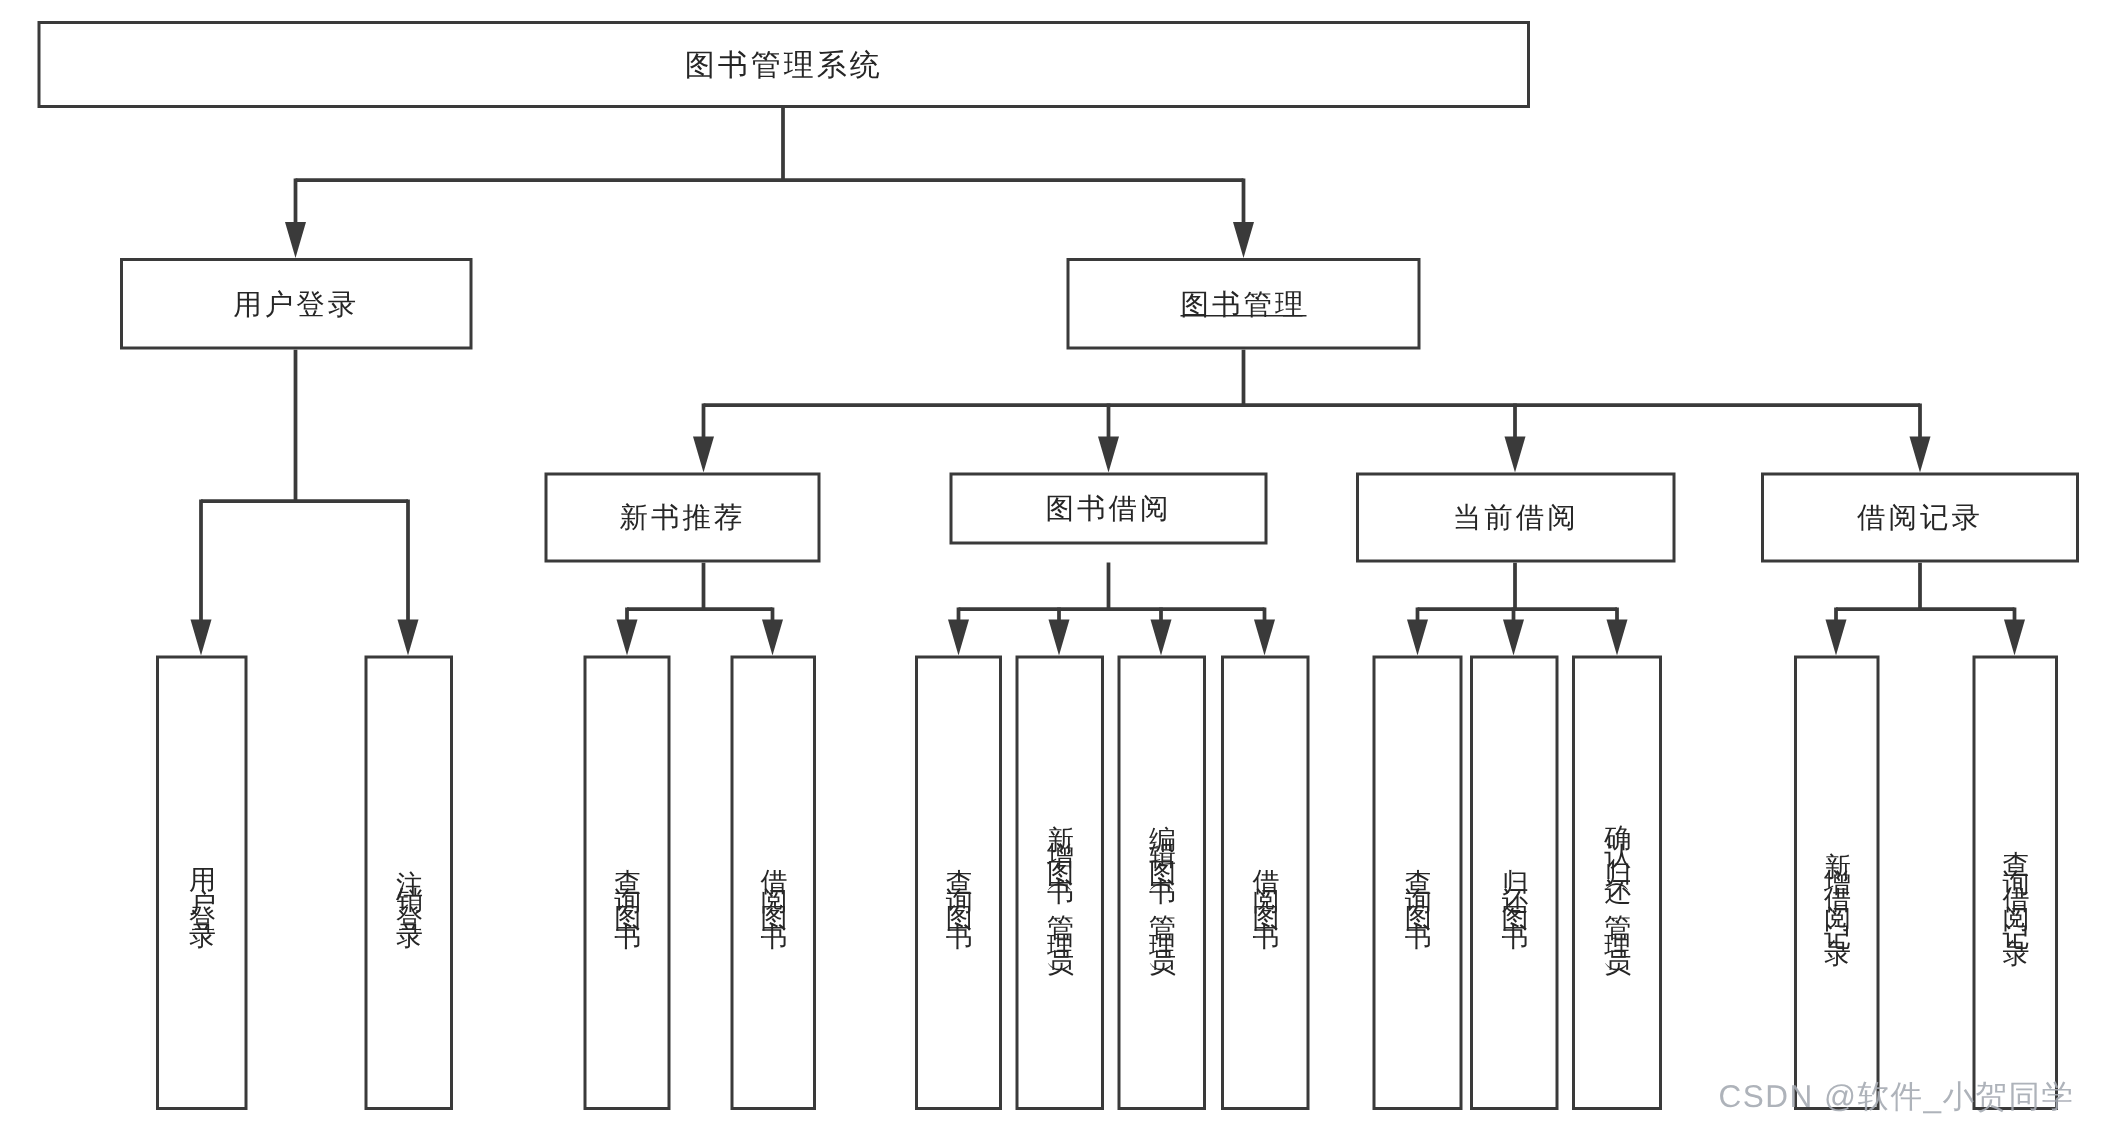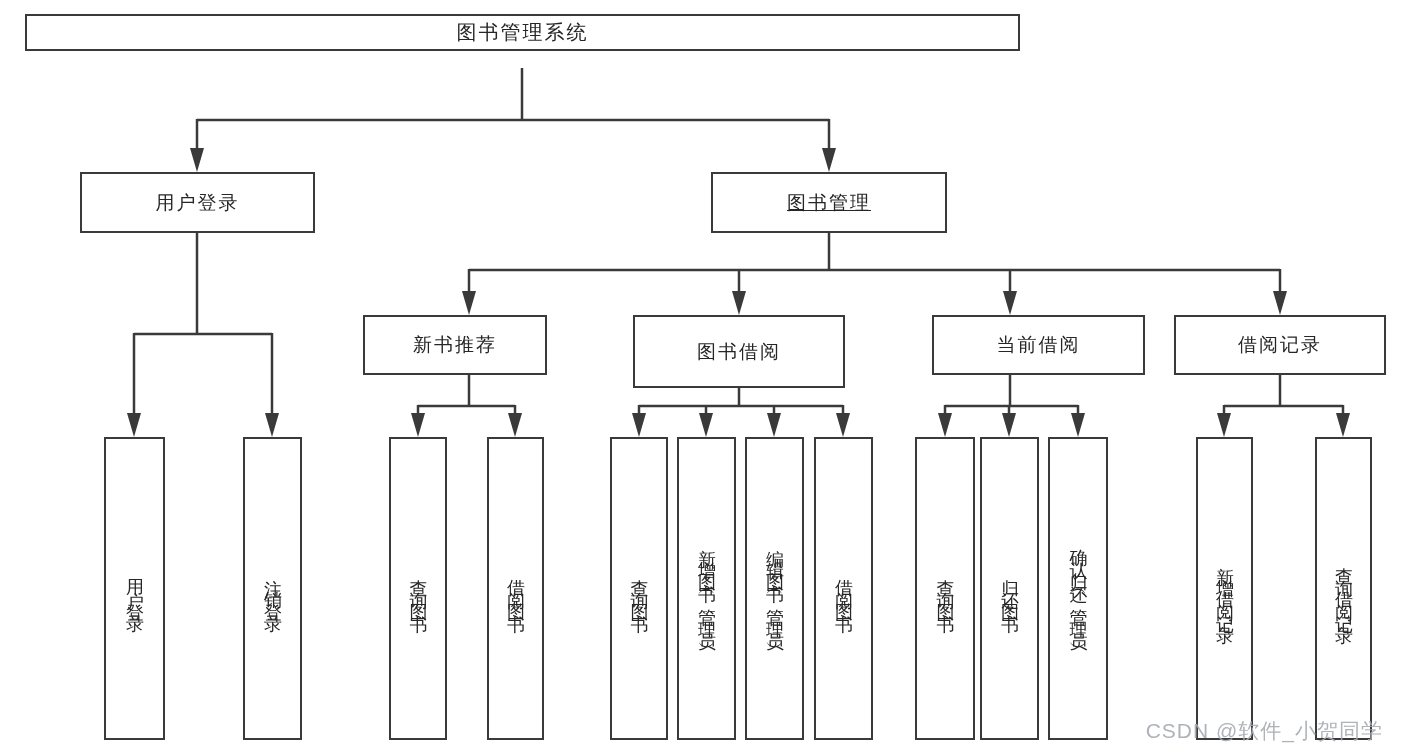--- a/index.html
+++ b/index.html
@@ -20,26 +20,26 @@
   .box{
     position:absolute;
     box-sizing:border-box;
     border:2.5px solid var(--line);
     background:#fff;
     display:flex;align-items:center;justify-content:center;
     color:var(--text);
     z-index:2;
   }
   .hbox{font-size:19px;letter-spacing:2px;}
-  .n-root{left:25px;top:14px;width:995px;height:37px;font-size:20px;}
+  .n-root{left:25px;top:14px;width:995px;height:58px;font-size:20px;}
   .n-l2a{left:80px;top:172px;width:235px;height:61px;}
   .n-l2b{left:711px;top:172px;width:236px;height:61px;text-decoration:underline;}
   .n-l3a{left:363px;top:315px;width:184px;height:60px;}
-  .n-l3b{left:633px;top:315px;width:212px;height:73px;}
-  .n-l3c{left:932px;top:315px;width:213px;height:60px;}
+  .n-l3b{left:633px;top:315px;width:212px;height:48px;}
+  .n-l3c{left:904px;top:315px;width:213px;height:60px;}
   .n-l3d{left:1174px;top:315px;width:212px;height:60px;}
   .vbox{top:437px;height:303px;}
   .vtext{
     writing-mode:vertical-rl;
     text-orientation:mixed;
     font-size:18px;
     line-height:1.05;
     letter-spacing:12px;
   }
   .n-a1{left:104px;width:61px;}

